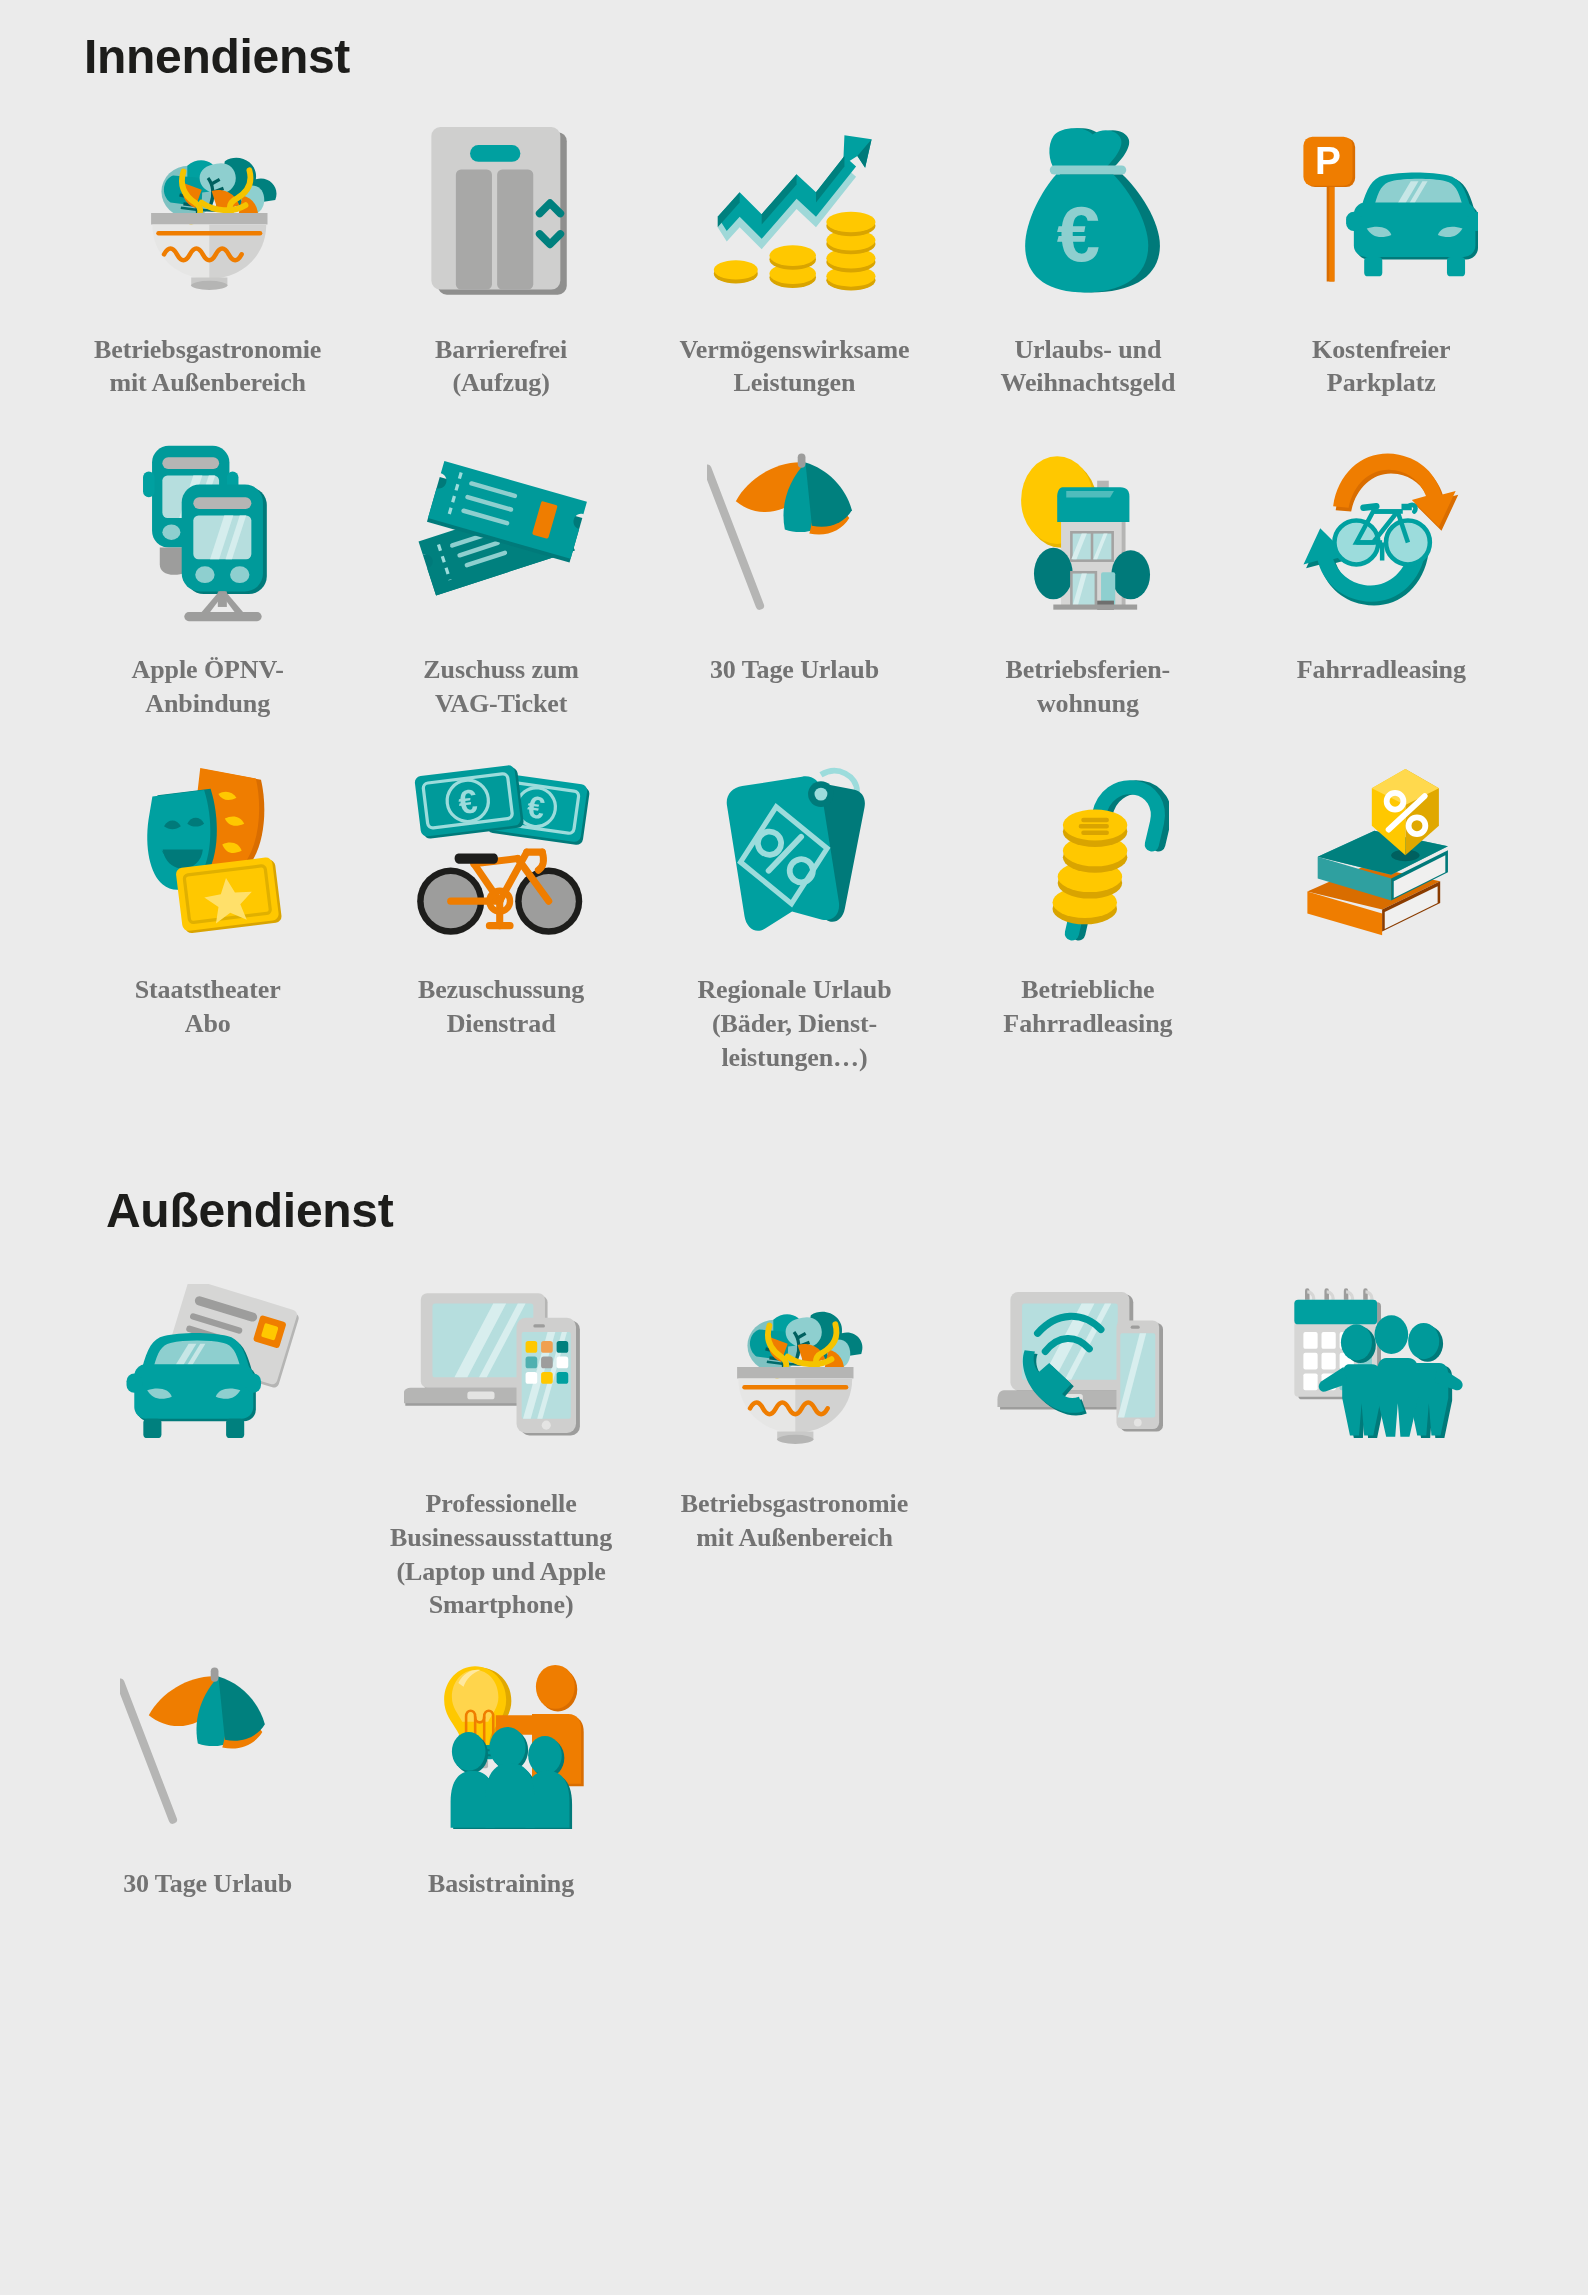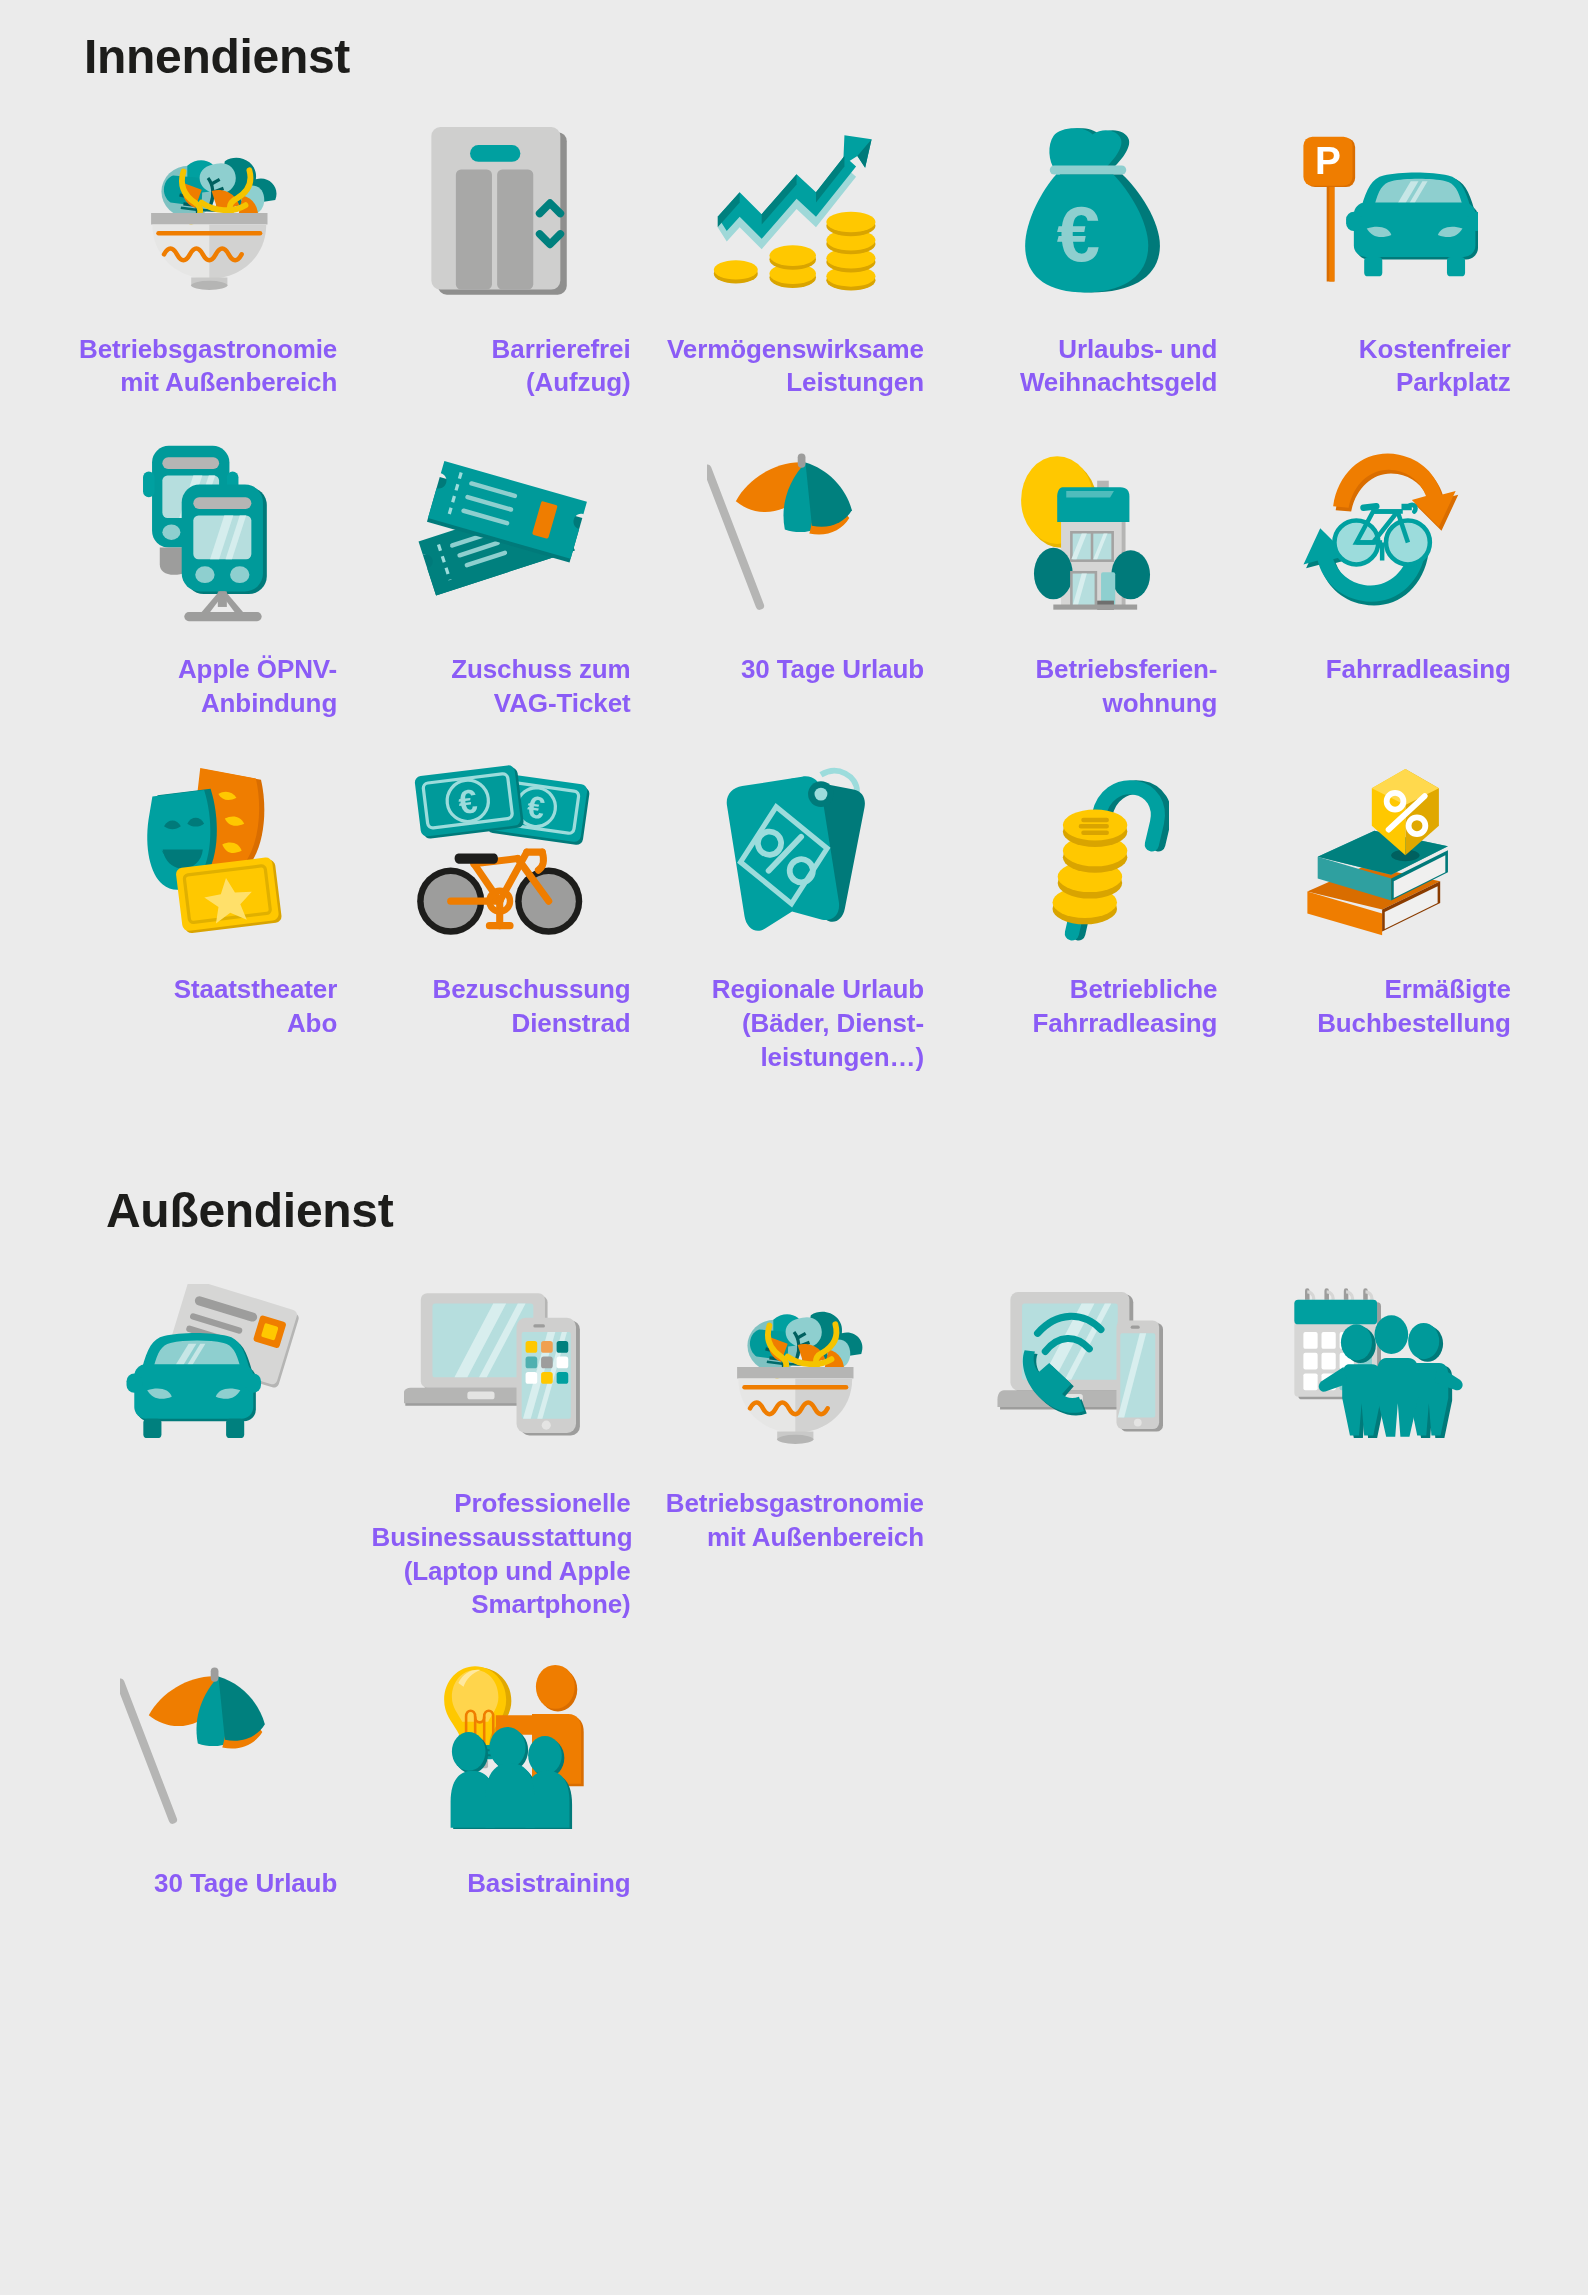--- a/index.html
+++ b/index.html
@@ -38,27 +38,28 @@
     padding-bottom:34px;
   }
   .icon-wrap{
     width:213px;height:194px;
     display:flex;align-items:center;justify-content:center;
   }
   .icon-wrap svg{display:block;}
   .tile-label{
     margin-top:24.6px;
     width:259px;
-    text-align:right;
+    text-align:center;
     font-size:26px;
     line-height:1.30;
     font-weight:600;
     letter-spacing:-0.1px;
-    color:#8b5cf6;
+    color:#737373;
     white-space:pre-line;
+    font-family:Liberation Serif, serif;
   }
   .row-2 .tile{padding-bottom:26px;}
   .spacer-mid{height:39px;}
   .spacer-bottom{height:78px;}
 </style>
 </head>
 <body>
 
 <div class="page">
 
@@ -461,22 +462,20 @@
           <ellipse cx="182" cy="146" rx="22" ry="9" fill="#00605f"></ellipse>
 
           <path d="M182 12l52 30v58l-52 46V12z" fill="#e0a800"></path>
           <path d="M182 12l-52 30v58l52 46V12z" fill="#ffc800"></path>
           <path d="M182 12l52 30-52 26-52-26z" fill="#ffd94d"></path>
           <circle cx="166" cy="62" r="13" fill="none" stroke="#ffffff" stroke-width="9"></circle>
           <circle cx="200" cy="100" r="13" fill="none" stroke="#ffffff" stroke-width="9"></circle>
           <path d="M156 106l56-52" stroke="#ffffff" stroke-width="9" stroke-linecap="round"></path>
         </svg>
       </div>
-      <div class="tile-label">Ermäßigte
-Buchbestellung</div>
     </div>
 
   </div>
 
   <div class="spacer-mid"></div>
 
   <h1 class="section-title" id="section-aussendienst-title">Außendienst</h1>
 
   <div class="grid row-gap-a row-2">
 

